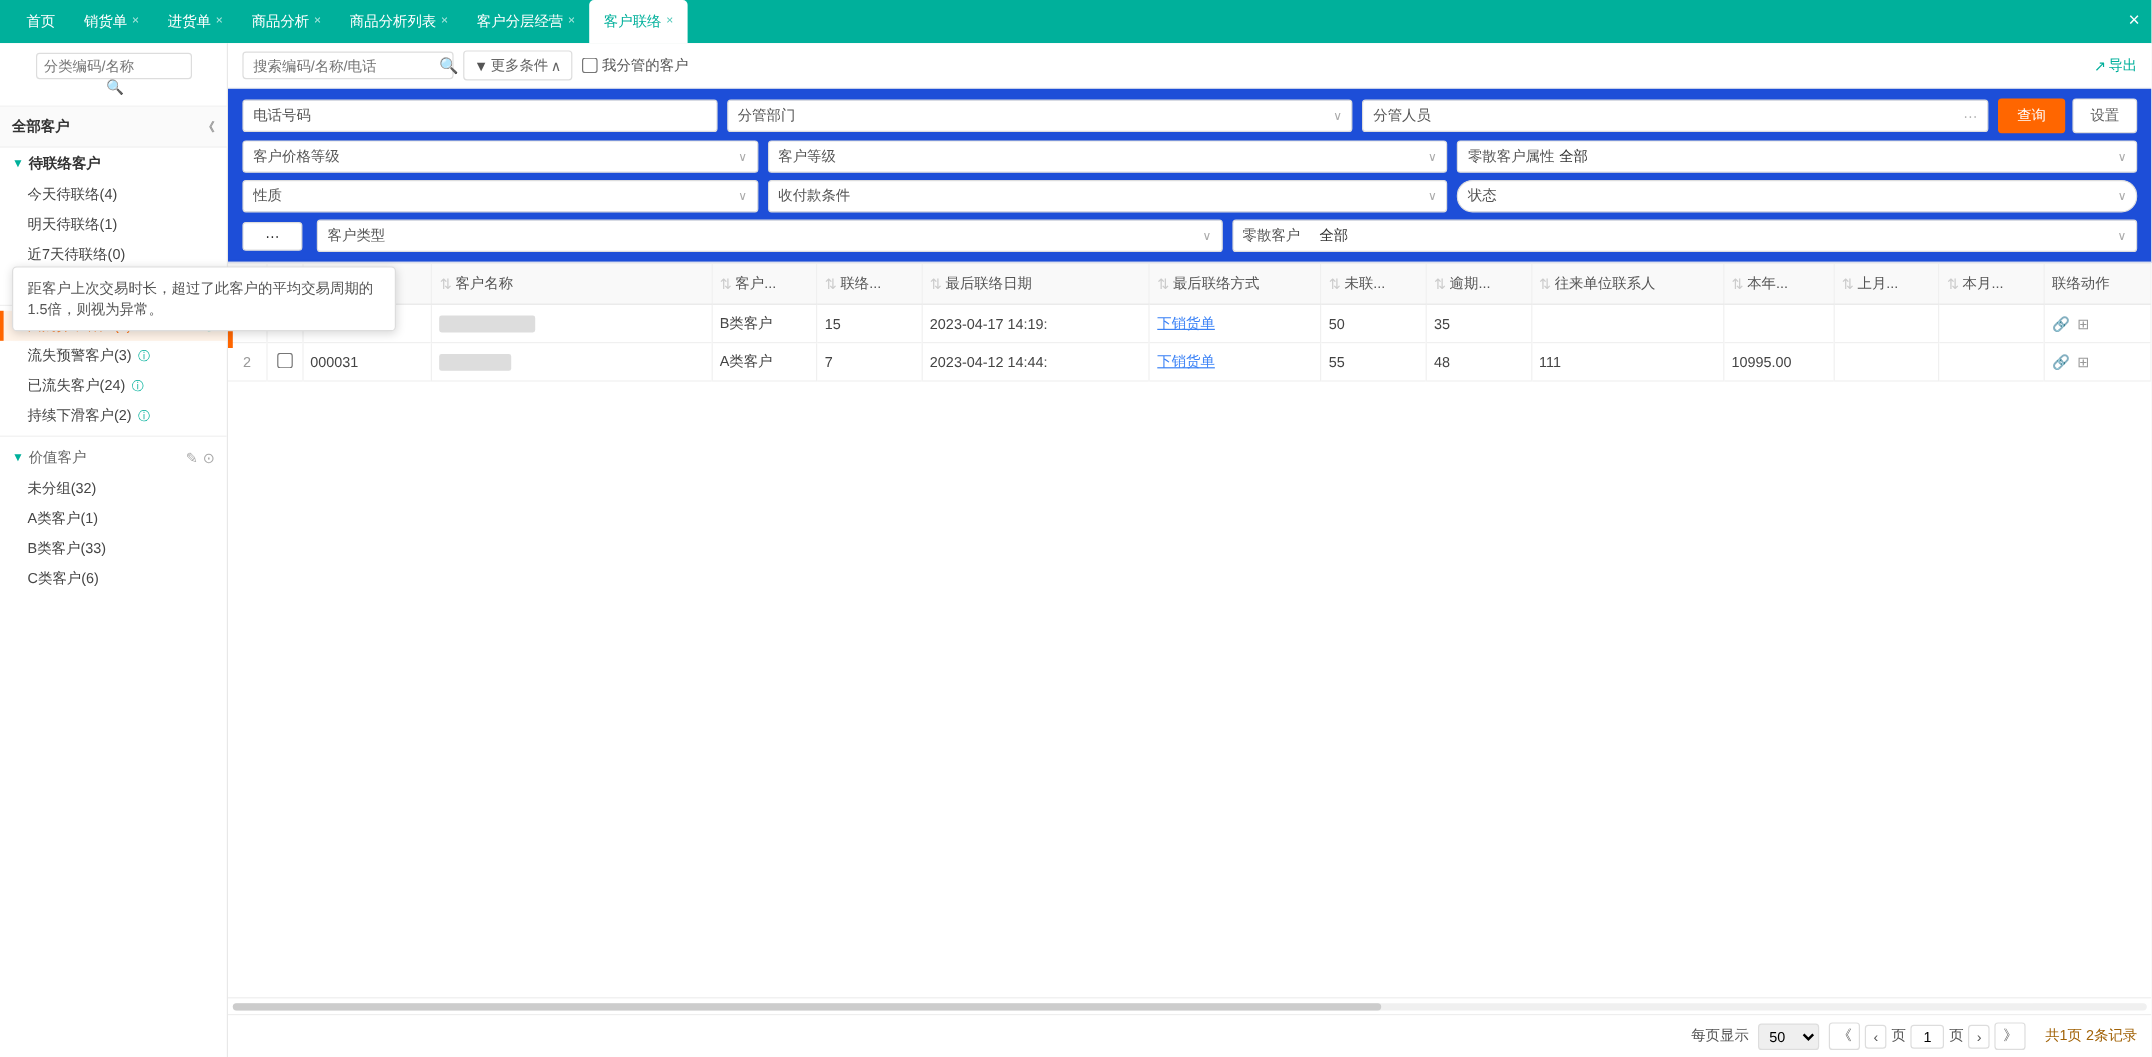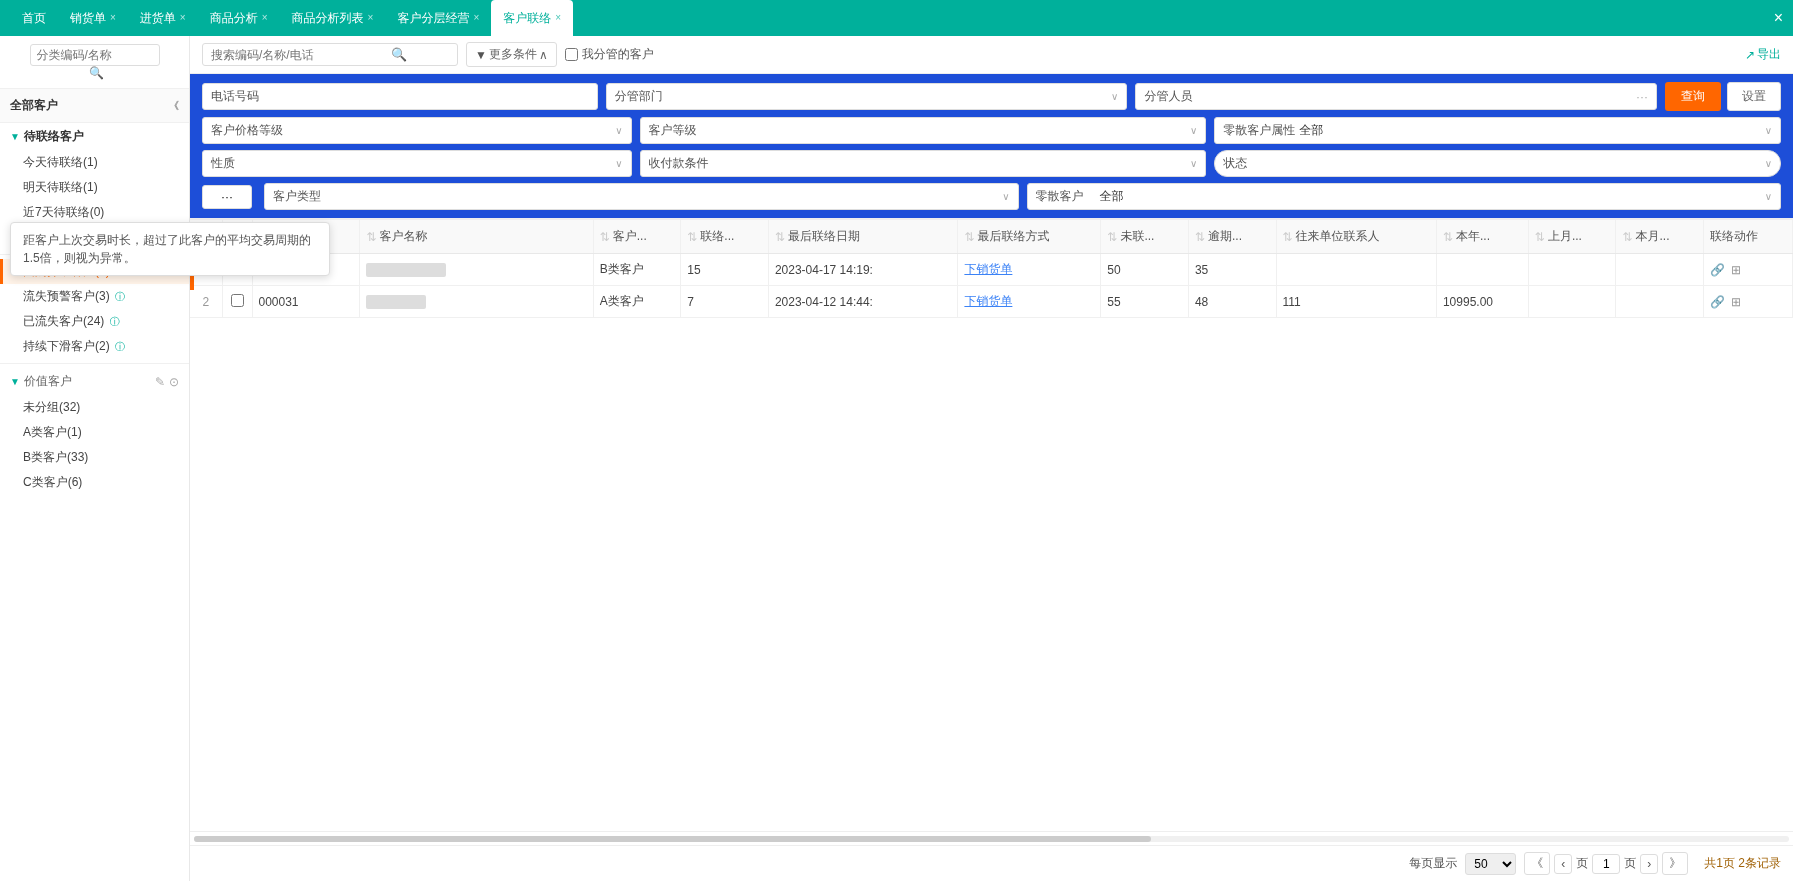--- a/index.html
+++ b/index.html
@@ -90,21 +90,21 @@
 
     
     .filter-bar {
       background: white; padding: 6px 12px;
       border-bottom: 1px solid #eee;
       display: flex; align-items: center; gap: 8px;
     }
     .filter-bar .search-box {
       display: flex; align-items: center;
       border: 1px solid #ddd; border-radius: 3px;
-      padding: 3px 8px; width: 256px; background: white;
+      padding: 3px 8px; width: 176px; background: white;
     }
     .filter-bar .search-box input {
       border: none; outline: none; font-size: 12px; width: 180px;
     }
     .filter-bar .search-box .search-icon { color: #00b09b; font-size: 13px; }
     .filter-bar .more-conditions {
       color: #666; cursor: pointer; display: flex; align-items: center; gap: 2px;
       padding: 3px 8px; border: 1px solid #ddd; border-radius: 3px; background: white;
     }
     .filter-bar .my-customers {
@@ -274,21 +274,21 @@
     </div>
     <div class="sidebar-section-title">
       <span>全部客户</span>
       <span class="collapse-icon">《</span>
     </div>
 
     <div class="expand-section">
       <span class="expand-arrow">▼</span>
       <span>待联络客户</span>
     </div>
-    <div class="sidebar-item">今天待联络(1)</div>
+    <div class="sidebar-item">今天待联络(4)</div>
     <div class="sidebar-item">明天待联络(1)</div>
     <div class="sidebar-item">近7天待联络(0)</div>
     <div class="sidebar-item">逾期未联络(30)</div>
 
     <div class="sidebar-divider"></div>
 
     <div class="sidebar-item active" style="display:flex; align-items:center; justify-content:space-between;">
       <span>回购异常客户(2)</span>
       <span style="color:#00b09b; font-size:10px; cursor:pointer;">ⓘ</span>
     </div>

